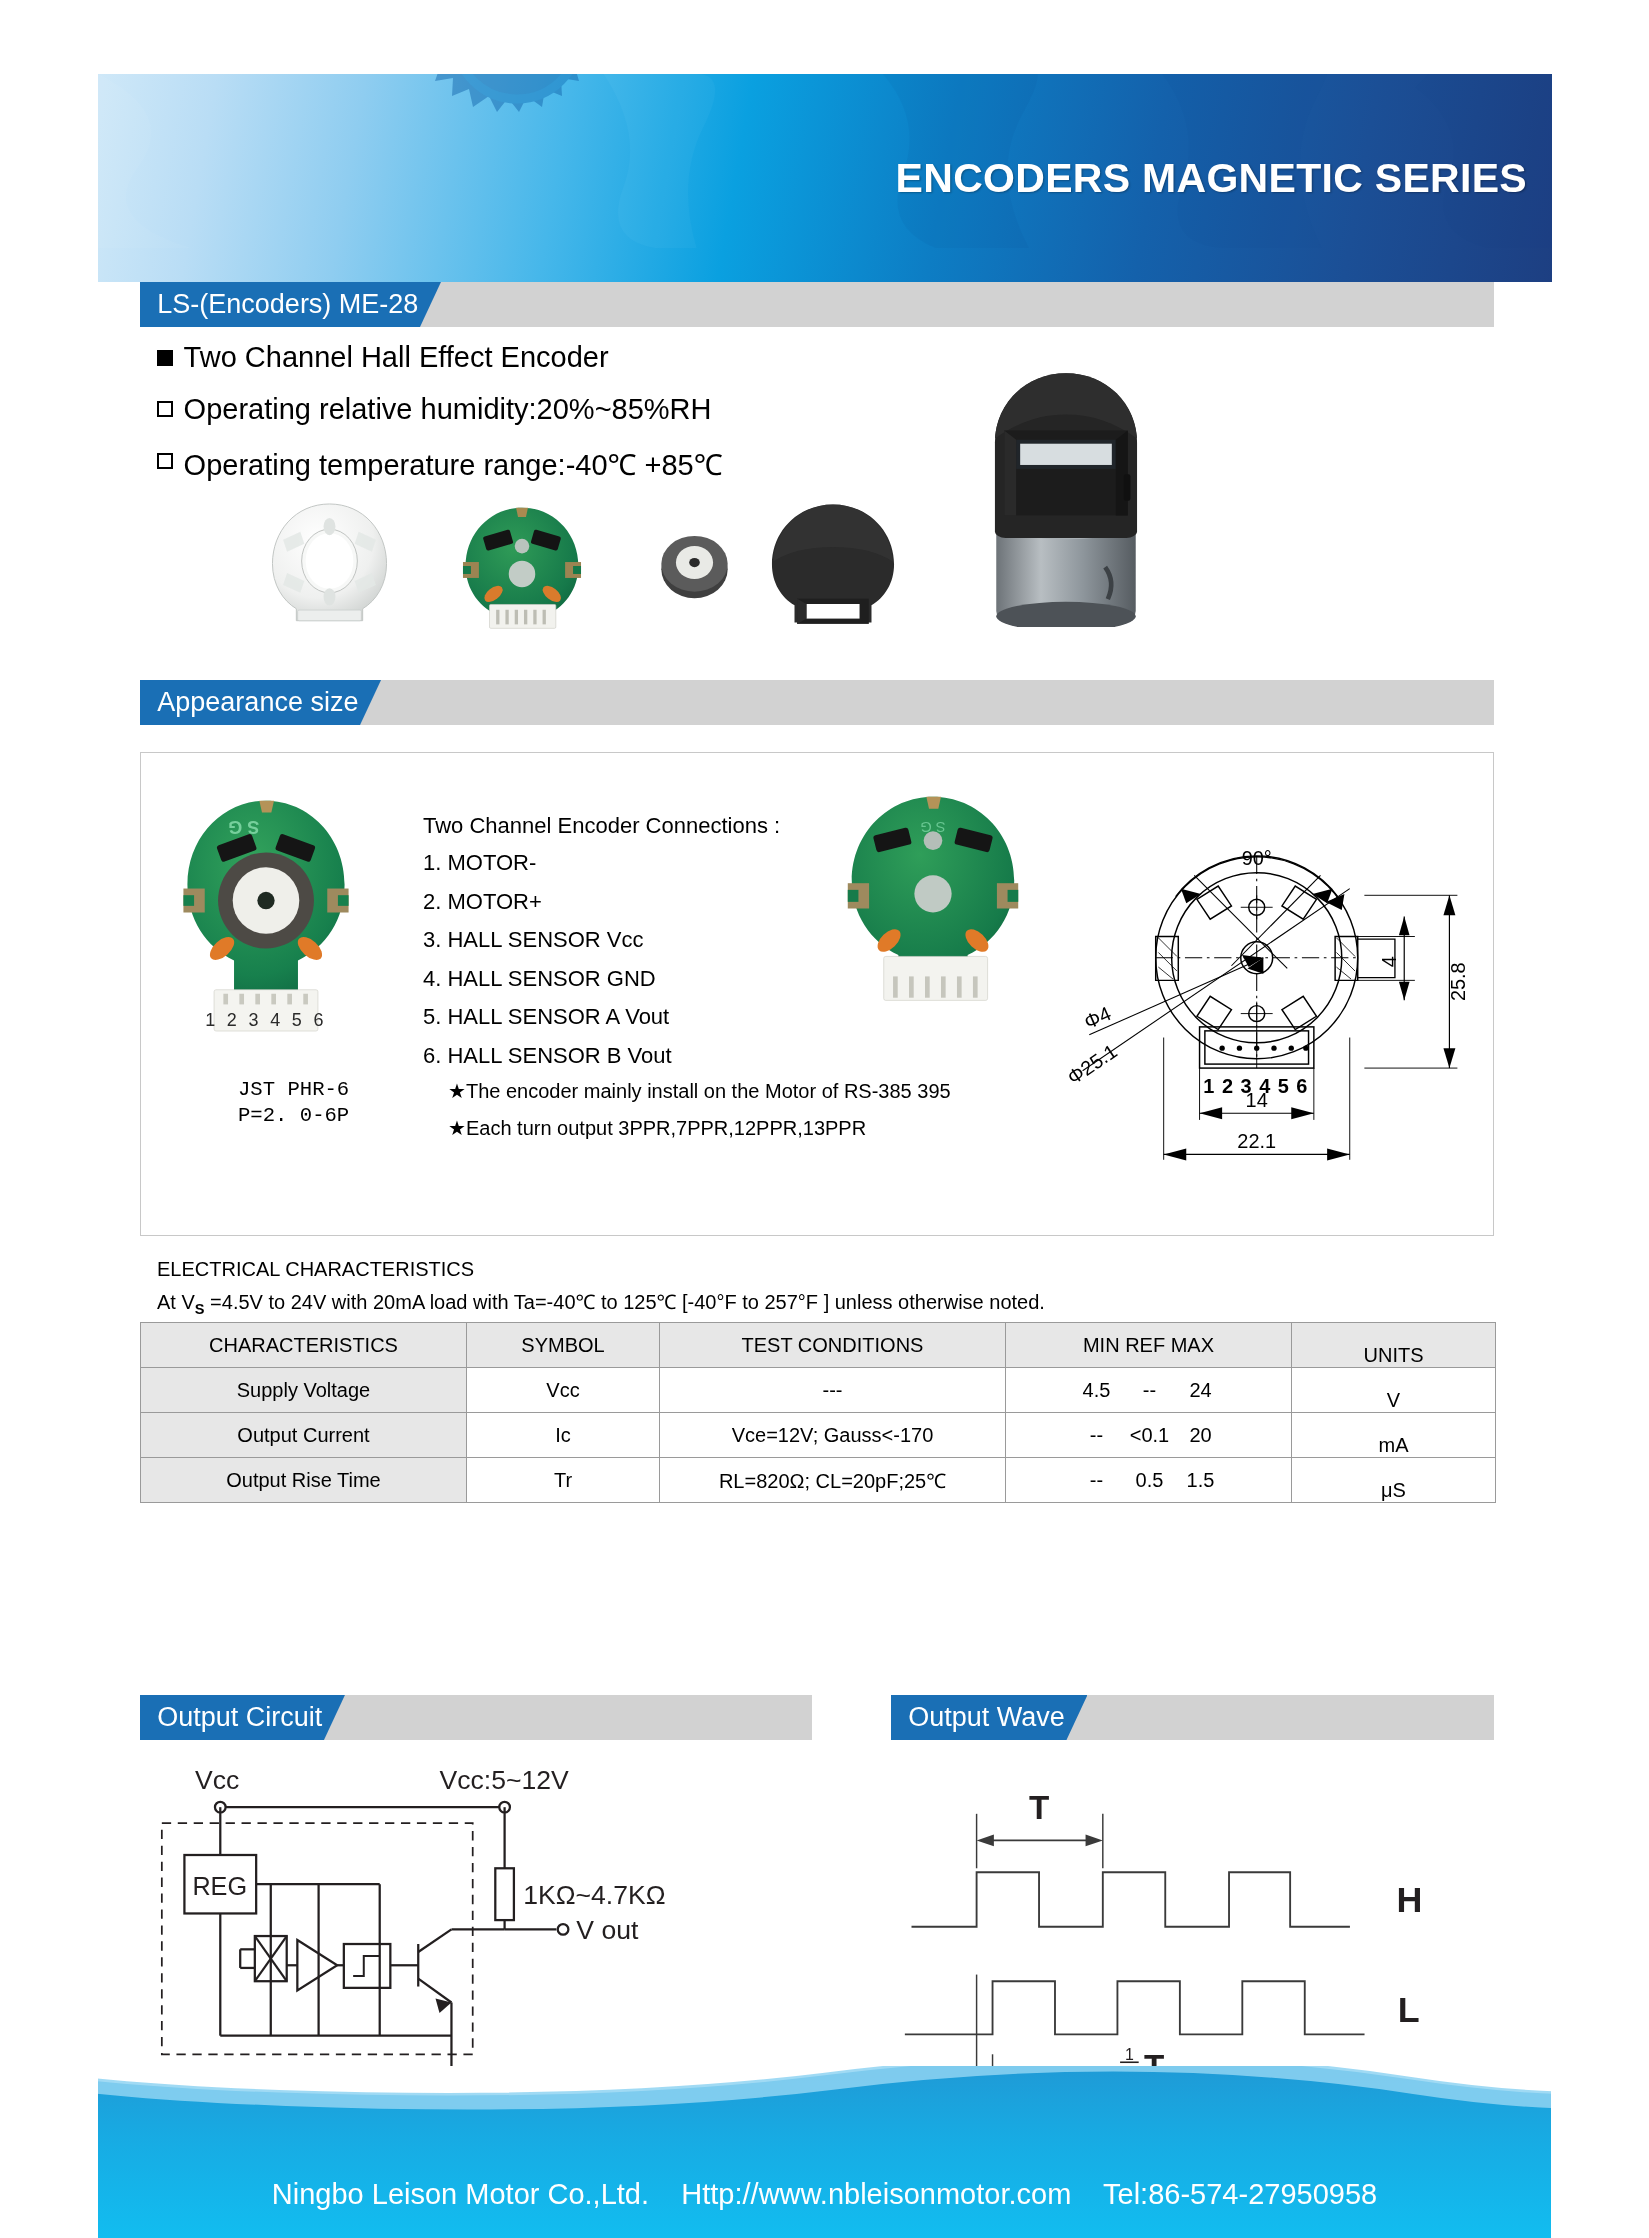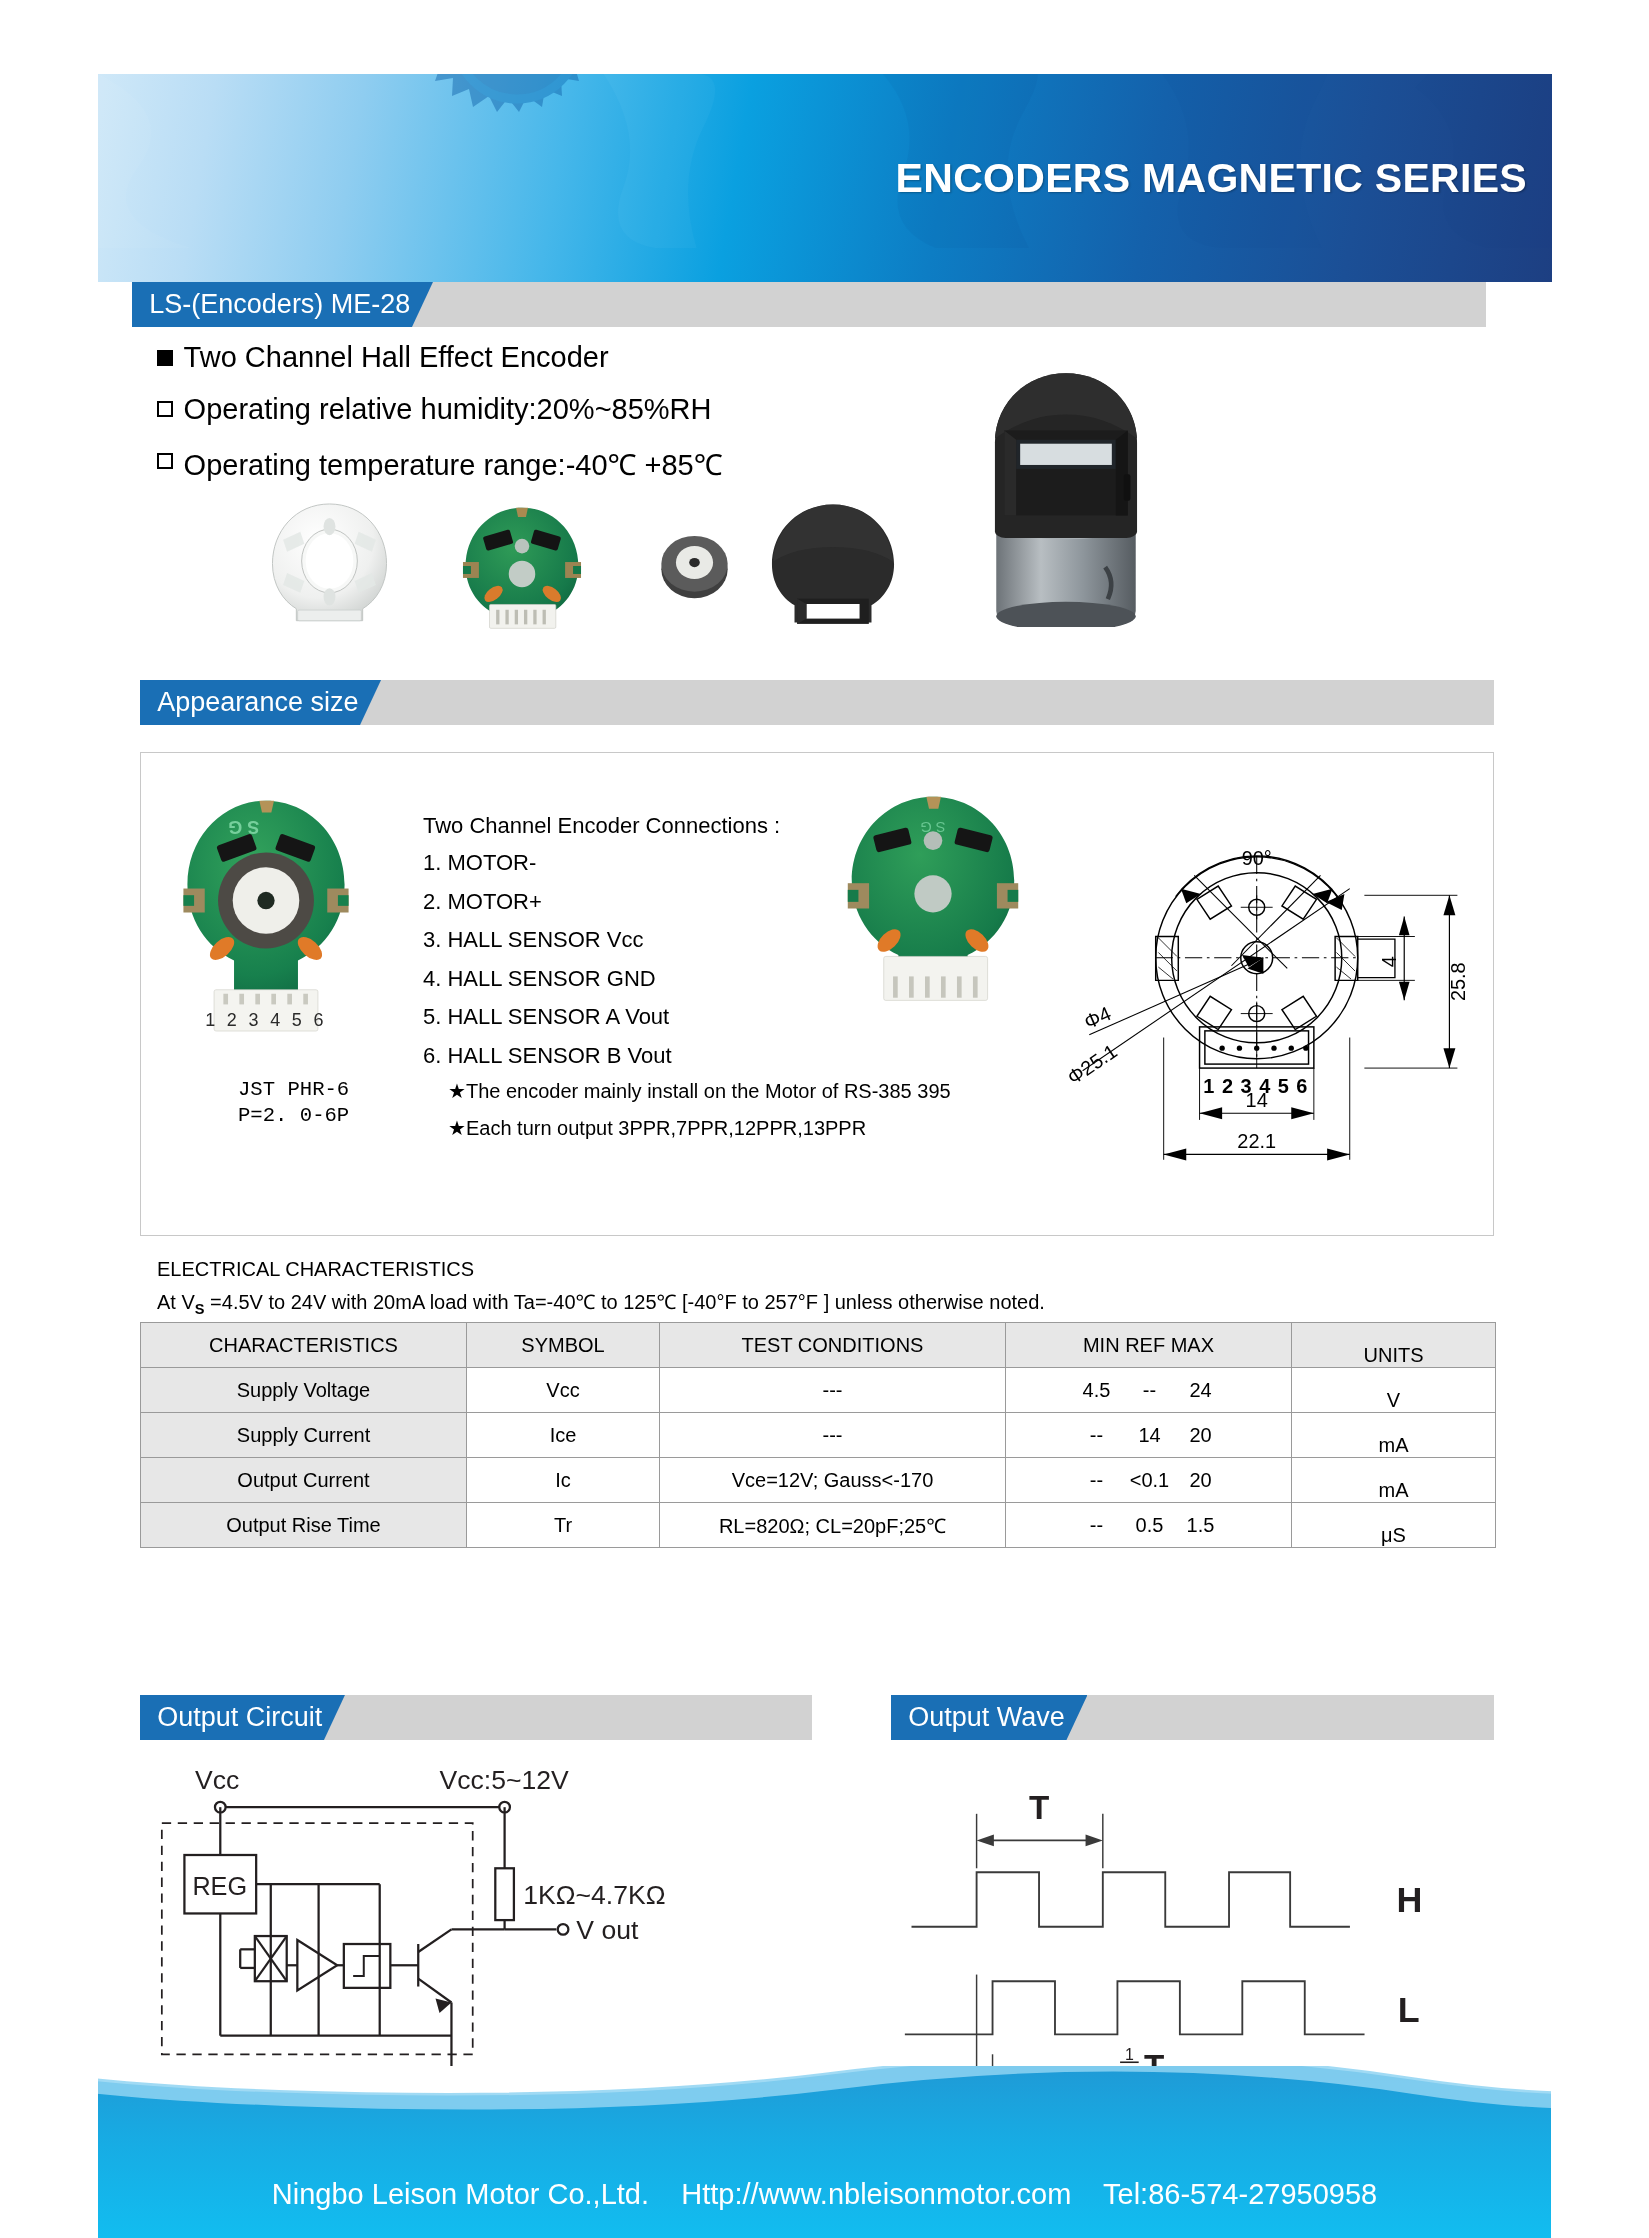--- a/index.html
+++ b/index.html
@@ -246,21 +246,21 @@
     <path d="M1600 0 Q1660 80 1630 170 T1700 262 L1840 262 Q1780 140 1830 40 T1820 0 Z" fill="#0b3f86" opacity=".20"></path>
     <path d="M1980 20 Q2060 80 2030 160 T2090 262 L2186 262 L2186 0 L2000 0 Z" fill="#0b3f86" opacity=".18"></path>
   </svg>
   <svg class="hdr-gear" viewBox="0 0 200 200">
     <path d="M100 2 L108 18 L123 7 L126 25 L143 18 L142 36 L159 34 L154 51 L172 54 L162 69 L179 77 L166 89 L181 102 L165 109 L175 125 L157 127 L162 144 L144 141 L145 159 L128 152 L125 170 L110 159 L102 175 L91 161 L80 175 L72 159 L56 170 L52 152 L35 159 L36 141 L18 144 L24 127 L6 125 L16 109 L0 102 L15 89 L2 77 L19 69 L9 54 L27 51 L22 34 L39 36 L38 18 L55 25 L58 7 L73 18 Z" fill="#1060a8" opacity=".85"></path>
     <circle cx="100" cy="100" r="62" fill="none" stroke="#1b7cc0" stroke-width="9"></circle>
   </svg>
   <div class="hdr-title">ENCODERS MAGNETIC SERIES</div>
 </div>
 
-<div class="sec" style="left:132px; top:282px; width:1354px;border-radius:20px;">
+<div class="sec" style="left:140px; top:282px; width:1354px;border-radius:20px;">
   <div class="sec-gray"></div>
   <div class="sec-blue">
     <span>LS-(Encoders) ME-28</span>
   </div>
 </div>
 
 <div class="bullets">
   <div class="bullet">
     <span class="glyph filled"></span>
     <span>Two Channel Hall Effect Encoder</span>
@@ -592,27 +592,20 @@
   </thead>
   <tbody>
     <tr>
       <td class="char">Supply Voltage</td>
       <td>Vcc</td>
       <td>---</td>
       <td><span class="mrm"><span class="m1">4.5</span><span class="m2">--</span><span class="m3">24</span></span></td>
       <td class="unitcell">V</td>
     </tr>
     <tr>
-      <td class="char">Supply Current</td>
-      <td>Ice</td>
-      <td>---</td>
-      <td><span class="mrm"><span class="m1">--</span><span class="m2">14</span><span class="m3">20</span></span></td>
-      <td class="unitcell">mA</td>
-    </tr>
-    <tr>
       <td class="char">Output Current</td>
       <td>Ic</td>
       <td>Vce=12V; Gauss&lt;-170</td>
       <td><span class="mrm"><span class="m1">--</span><span class="m2">&lt;0.1</span><span class="m3">20</span></span></td>
       <td class="unitcell">mA</td>
     </tr>
     <tr>
       <td class="char">Output Rise Time</td>
       <td>Tr</td>
       <td>RL=820Ω; CL=20pF;25℃</td>

